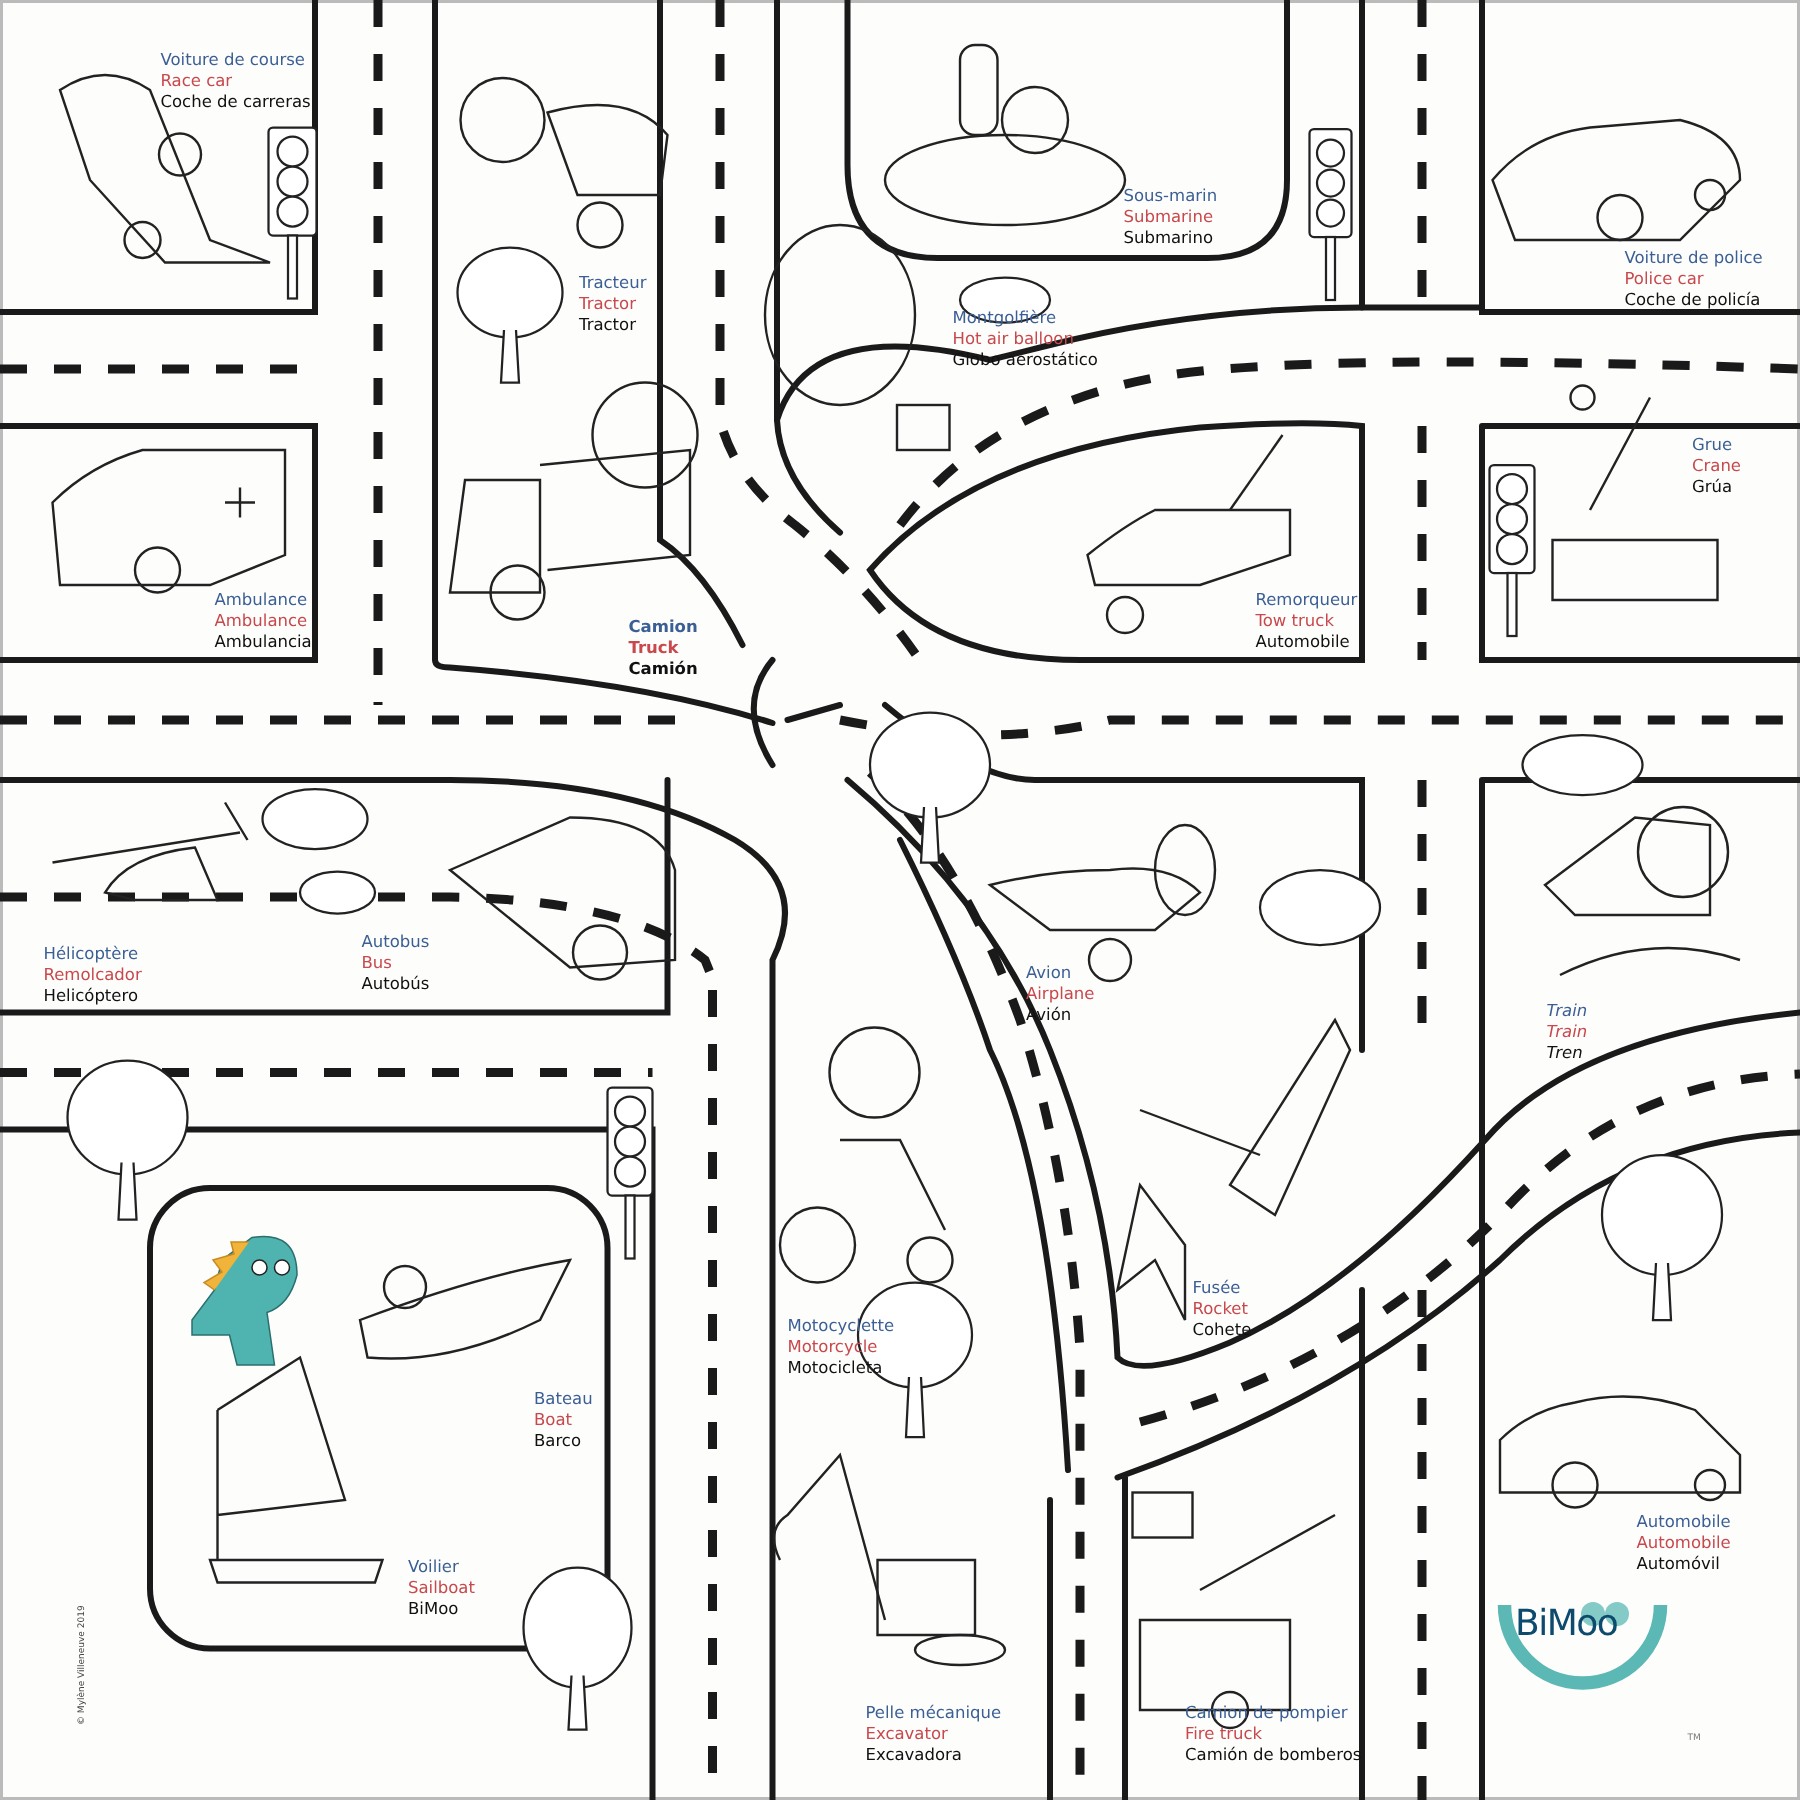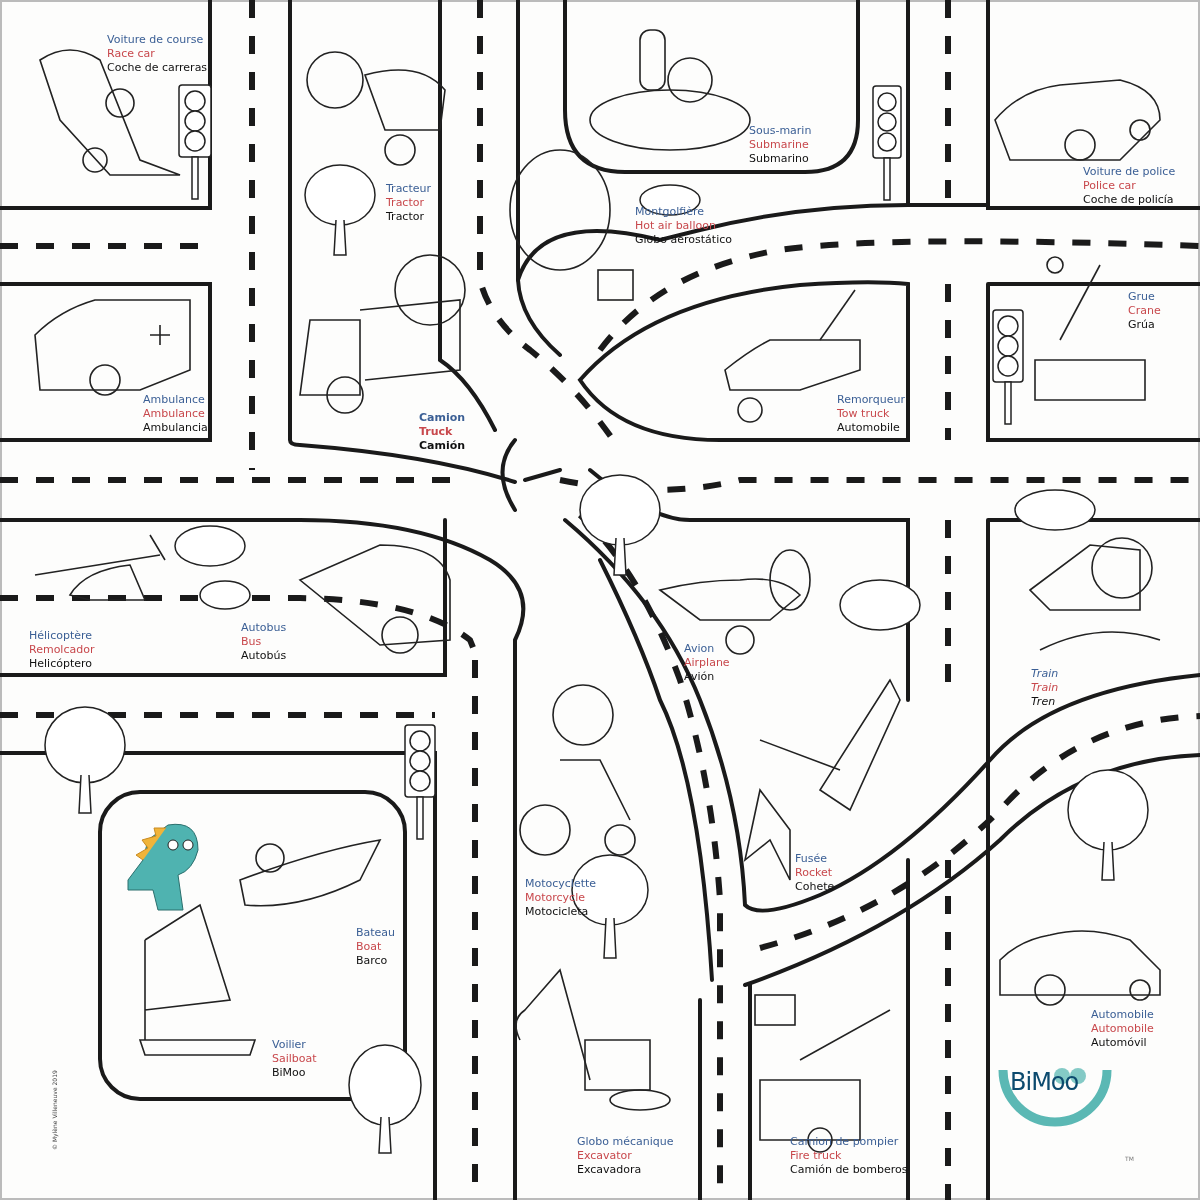--- a/index.html
+++ b/index.html
@@ -341,21 +341,21 @@
       <span class="fr">Voilier</span>
       <span class="en">Sailboat</span>
       <span class="es">BiMoo</span>
     </div>
     <div class="label" style="left: 1091px; top: 1008px;">
       <span class="fr">Automobile</span>
       <span class="en">Automobile</span>
       <span class="es">Automóvil</span>
     </div>
     <div class="label" style="left: 577px; top: 1135px;">
-      <span class="fr">Globo mécanique</span>
+      <span class="fr">Pelle mécanique</span>
       <span class="en">Excavator</span>
       <span class="es">Excavadora</span>
     </div>
     <div class="label" style="left: 790px; top: 1135px;">
       <span class="fr">Camion de pompier</span>
       <span class="en">Fire truck</span>
       <span class="es">Camión de bomberos</span>
     </div>
   </div>
 

